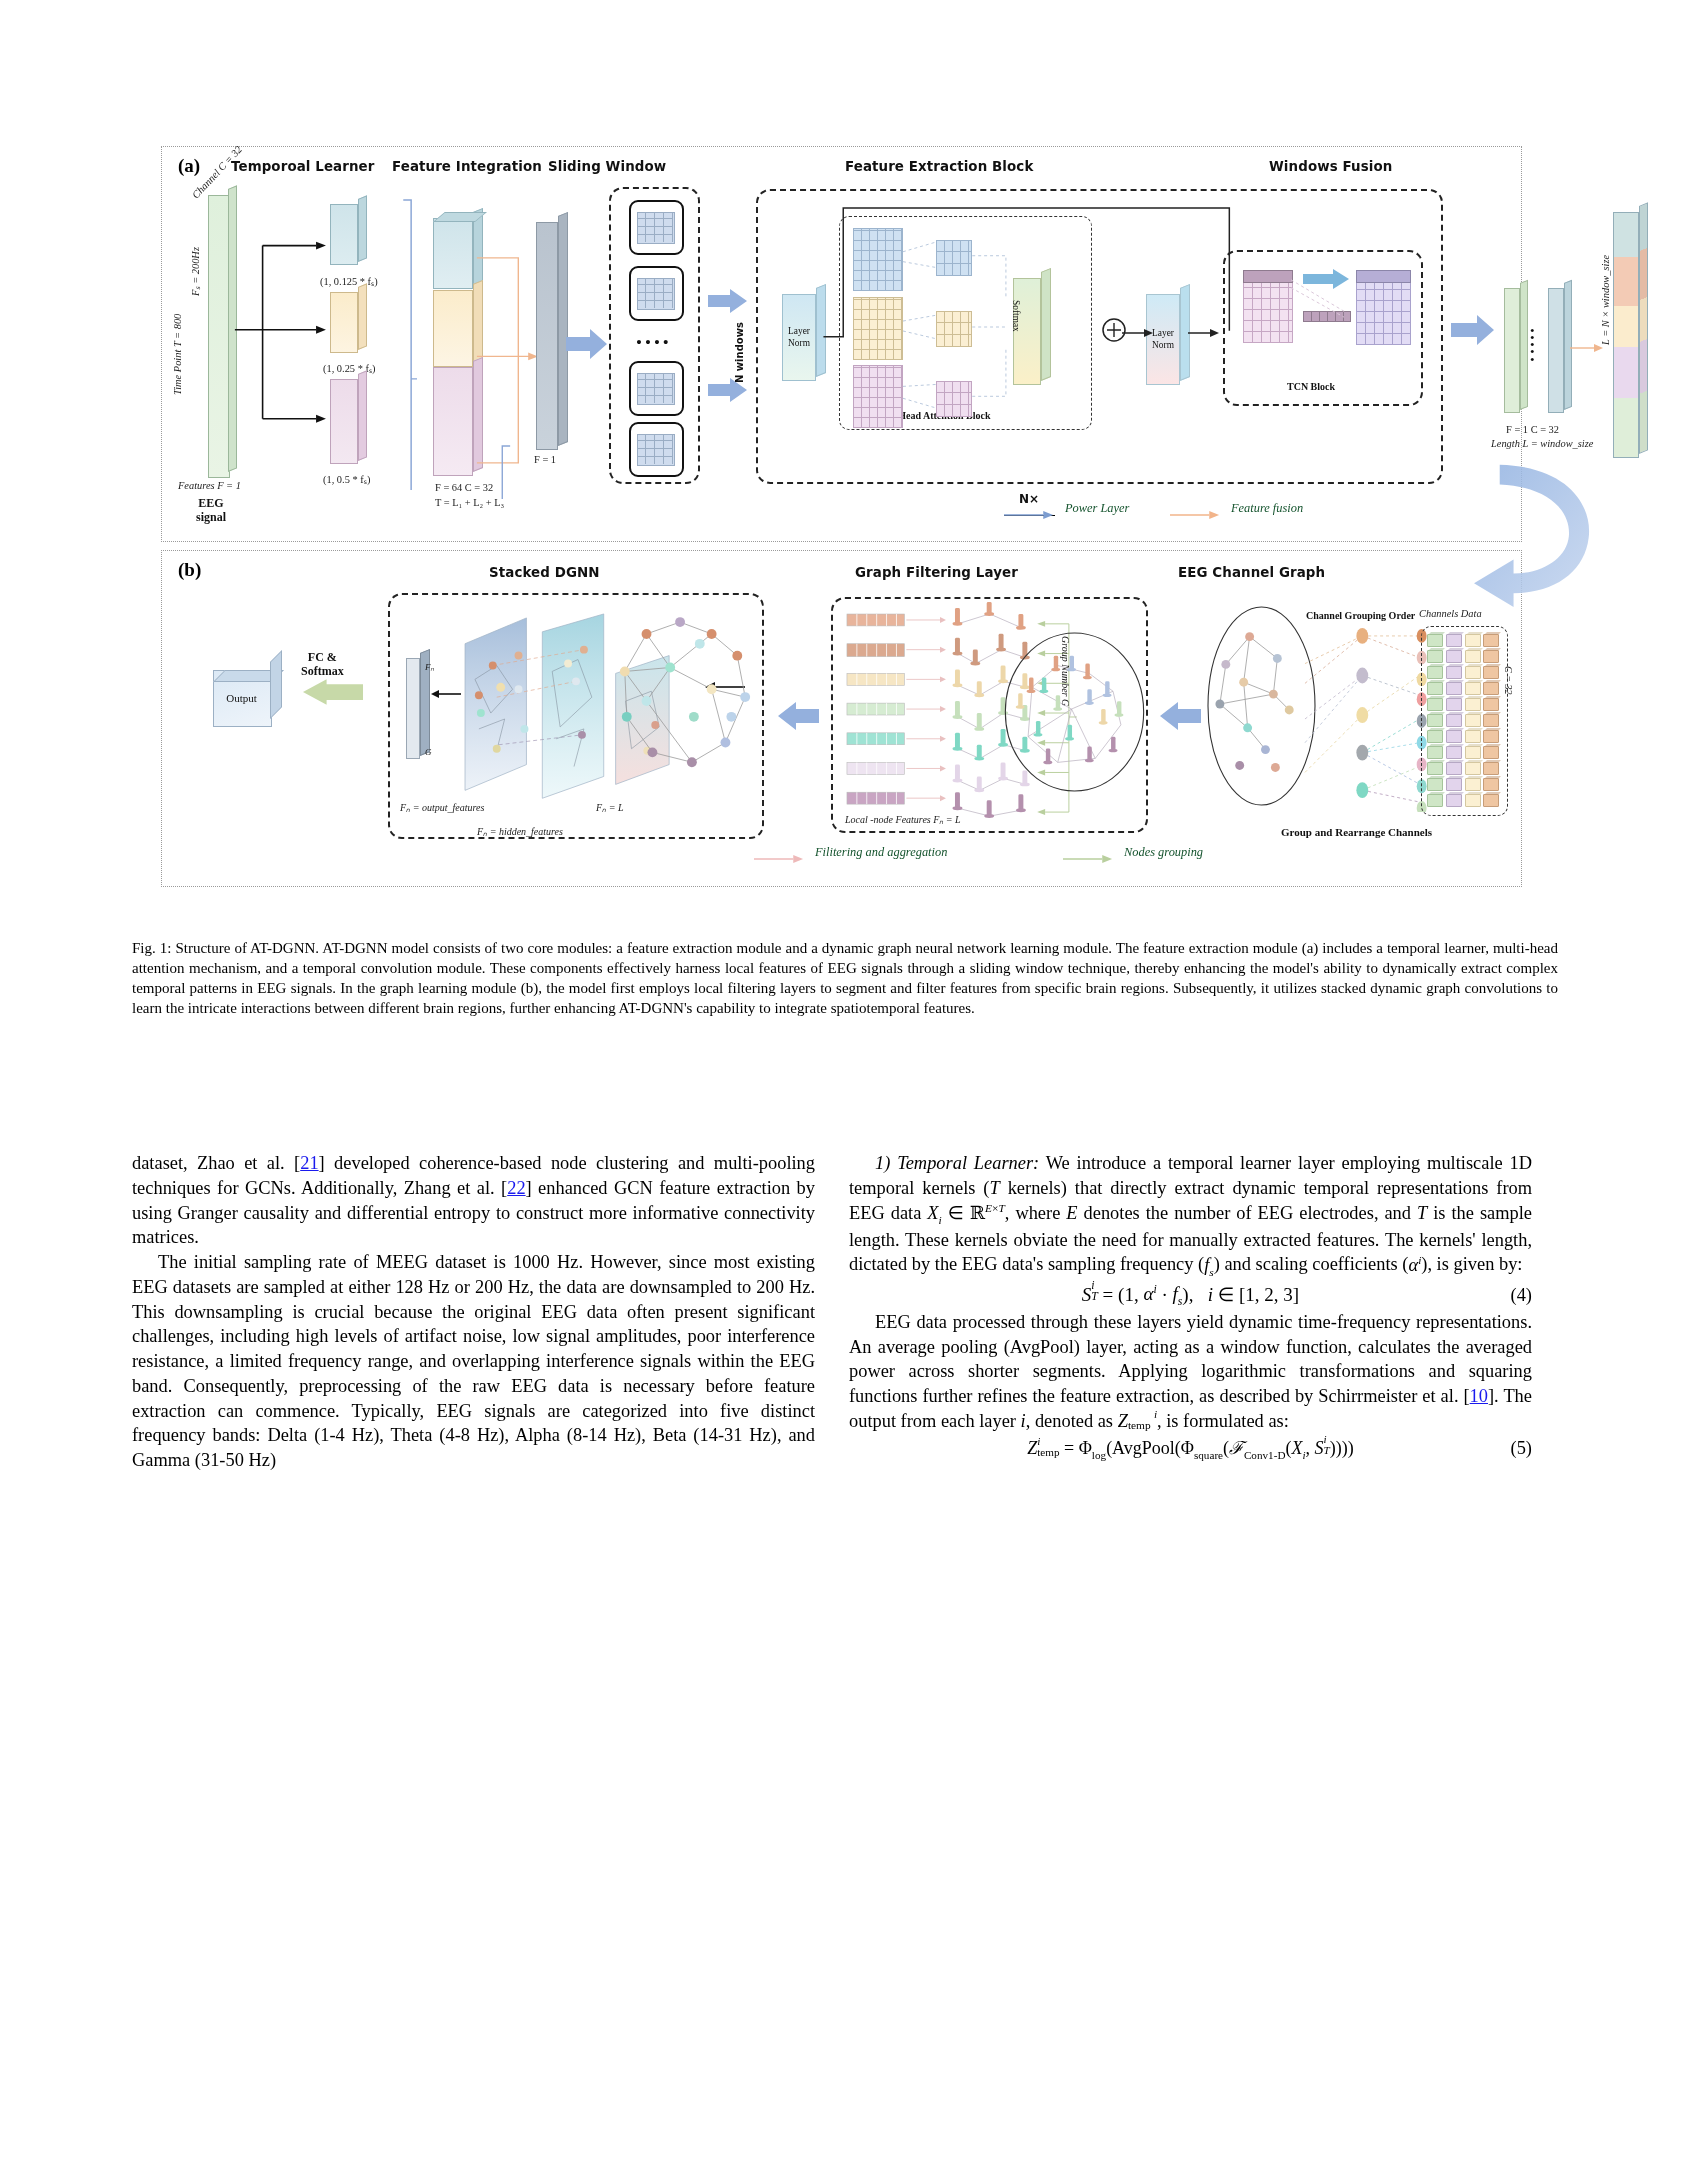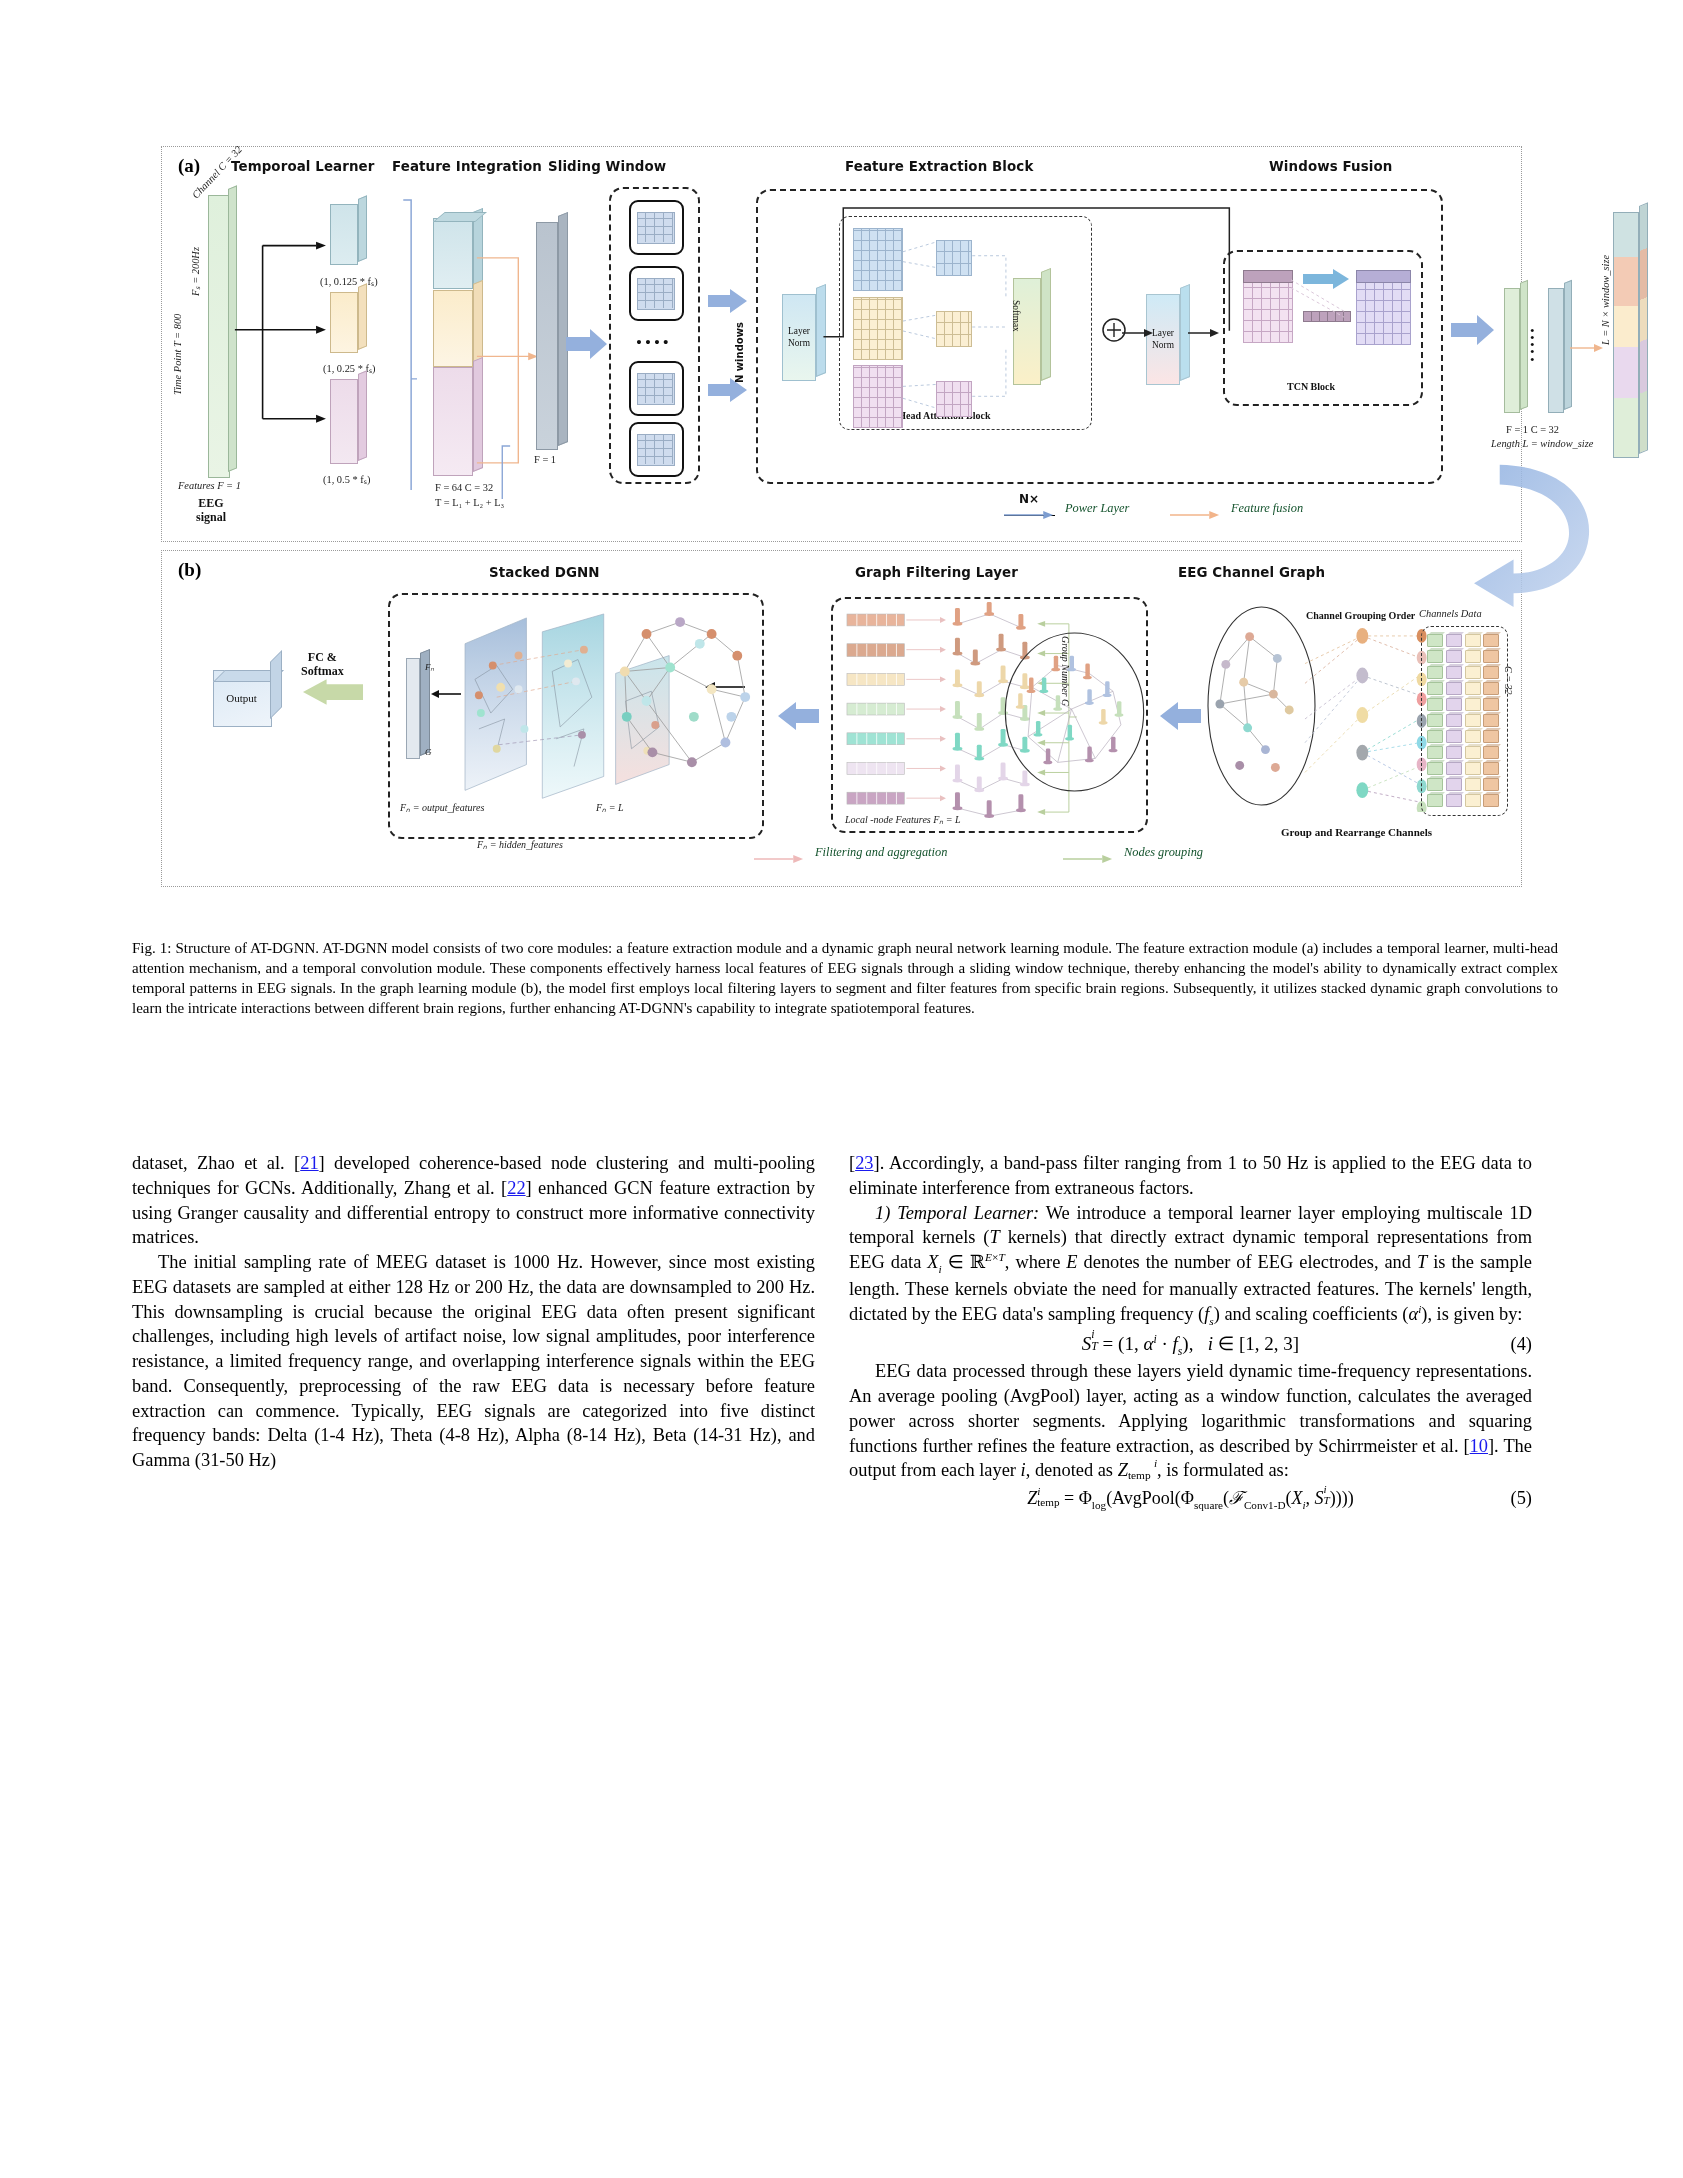--- a/index.html
+++ b/index.html
@@ -467,21 +467,21 @@
           <circle cx="104" cy="84" r="5" fill="#f3e6c2"></circle>
         <circle cx="38" cy="96" r="5" fill="#bfe6e9"></circle>
           <circle cx="86" cy="112" r="5" fill="#9fdcc9"></circle>
         <circle cx="124" cy="112" r="5" fill="#bcd3ea"></circle>
           <circle cx="92" cy="38" r="5" fill="#bfe6e9"></circle>
       </g>
     </svg>
 
     <div class="mlabel" style="left:238px;top:249px;font-size:10px;">Fₙ = output_features</div>
     <div class="mlabel" style="left:434px;top:249px;font-size:10px;">Fₙ = L</div>
-    <div class="mlabel" style="left:315px;top:286px;font-size:10px;">Fₙ = hidden_features</div>
+    <div class="mlabel" style="left:315px;top:273px;font-size:10px;">Fₙ = hidden_features</div>
 
     <svg class="arrowbig" style="left:614px;top:149px;width:44px;height:32px;" viewBox="0 0 44 32">
       <polygon points="43,9 20,9 20,2 2,16 20,30 20,23 43,23" fill="#94b0dd"></polygon>
     </svg>
 
     <div class="dashbox" style="left:669px;top:46px;width:317px;height:236px;border-width:2.2px;"></div>
 
     <svg style="position:absolute;left:681px;top:55px;width:198px;height:220px;" viewBox="0 0 200 222" width="198" height="220">
       <g stroke="#b9b9b9" stroke-width=".6">
         <rect x="4" y="8" width="58" height="12" fill="#e8b49b"></rect>
@@ -935,21 +935,20 @@
 <div class="col" id="col-left">
   <p class="noindent"><span>dataset, Zhao et al. [</span><a class="cite" href="#">21</a><span>] developed coherence-based node clustering and multi-pooling techniques for GCNs. Additionally, Zhang et al. [</span><a class="cite" href="#">22</a><span>] enhanced GCN feature extraction by using Granger causality and differential entropy to construct more informative connectivity matrices.</span></p>
 
 
 
 
   <p>The initial sampling rate of MEEG dataset is 1000 Hz. However, since most existing EEG datasets are sampled at either 128 Hz or 200 Hz, the data are downsampled to 200 Hz. This downsampling is crucial because the original EEG data often present significant challenges, including high levels of artifact noise, low signal amplitudes, poor interference resistance, a limited frequency range, and overlapping interference signals within the EEG band. Consequently, preprocessing of the raw EEG data is necessary before feature extraction can commence. Typically, EEG signals are categorized into five distinct frequency bands: Delta (1-4 Hz), Theta (4-8 Hz), Alpha (8-14 Hz), Beta (14-31 Hz), and Gamma (31-50 Hz)</p>
 </div>
 
 <div class="col" id="col-right">
-  <p class="noindent">[<a class="cite" href="#">23</a><span>]. Accordingly, a band-pass filter ranging from 1 to 50 Hz is applied to the EEG data to eliminate interference from extraneous factors.</span></p>
 
 
   <p><i>1) Temporal Learner:</i><span> We introduce a temporal learner layer employing multiscale 1D temporal kernels (</span><i class="v">T</i><span> kernels) that directly extract dynamic temporal representations from EEG data </span><i class="v">X<sub class="s">i</sub></i> ∈ <span class="bb">ℝ</span><sup class="s"><i class="v">E</i>×<i class="v">T</i></sup><span>, where </span><i class="v">E</i><span> denotes the number of EEG electrodes, and </span><i class="v">T</i><span> is the sample length. These kernels obviate the need for manually extracted features. The kernels' length, dictated by the EEG data's sampling frequency (</span><i class="v">f<sub class="s">s</sub></i><span>) and scaling coefficients (</span><i class="v">α<sup class="s">i</sup></i><span>), is given by:</span></p>
 
   <p class="eq">
     <i class="v">S</i><span class="subsup" style="vertical-align:0;"><i class="v">i</i><br><i class="v">T</i></span> = (1, <i class="v">α<sup class="s">i</sup></i> · <i class="v">f<sub class="s">s</sub></i>),&nbsp;&nbsp; <i class="v">i</i> ∈ [1, 2, 3]
     <span class="eqnum">(4)</span>
   </p>
 
   <p><span>EEG data processed through these layers yield dynamic time-frequency representations. An average pooling (AvgPool) layer, acting as a window function, calculates the averaged power across shorter segments. Applying logarithmic transformations and squaring functions further refines the feature extraction, as described by Schirrmeister et al. [</span><a class="cite" href="#">10</a><span>]. The output from each layer </span><i class="v">i</i><span>, denoted as </span><i class="v">Z</i><span class="subsup"><i class="v">i</i><br>temp</span><span>, is formulated as:</span></p>

